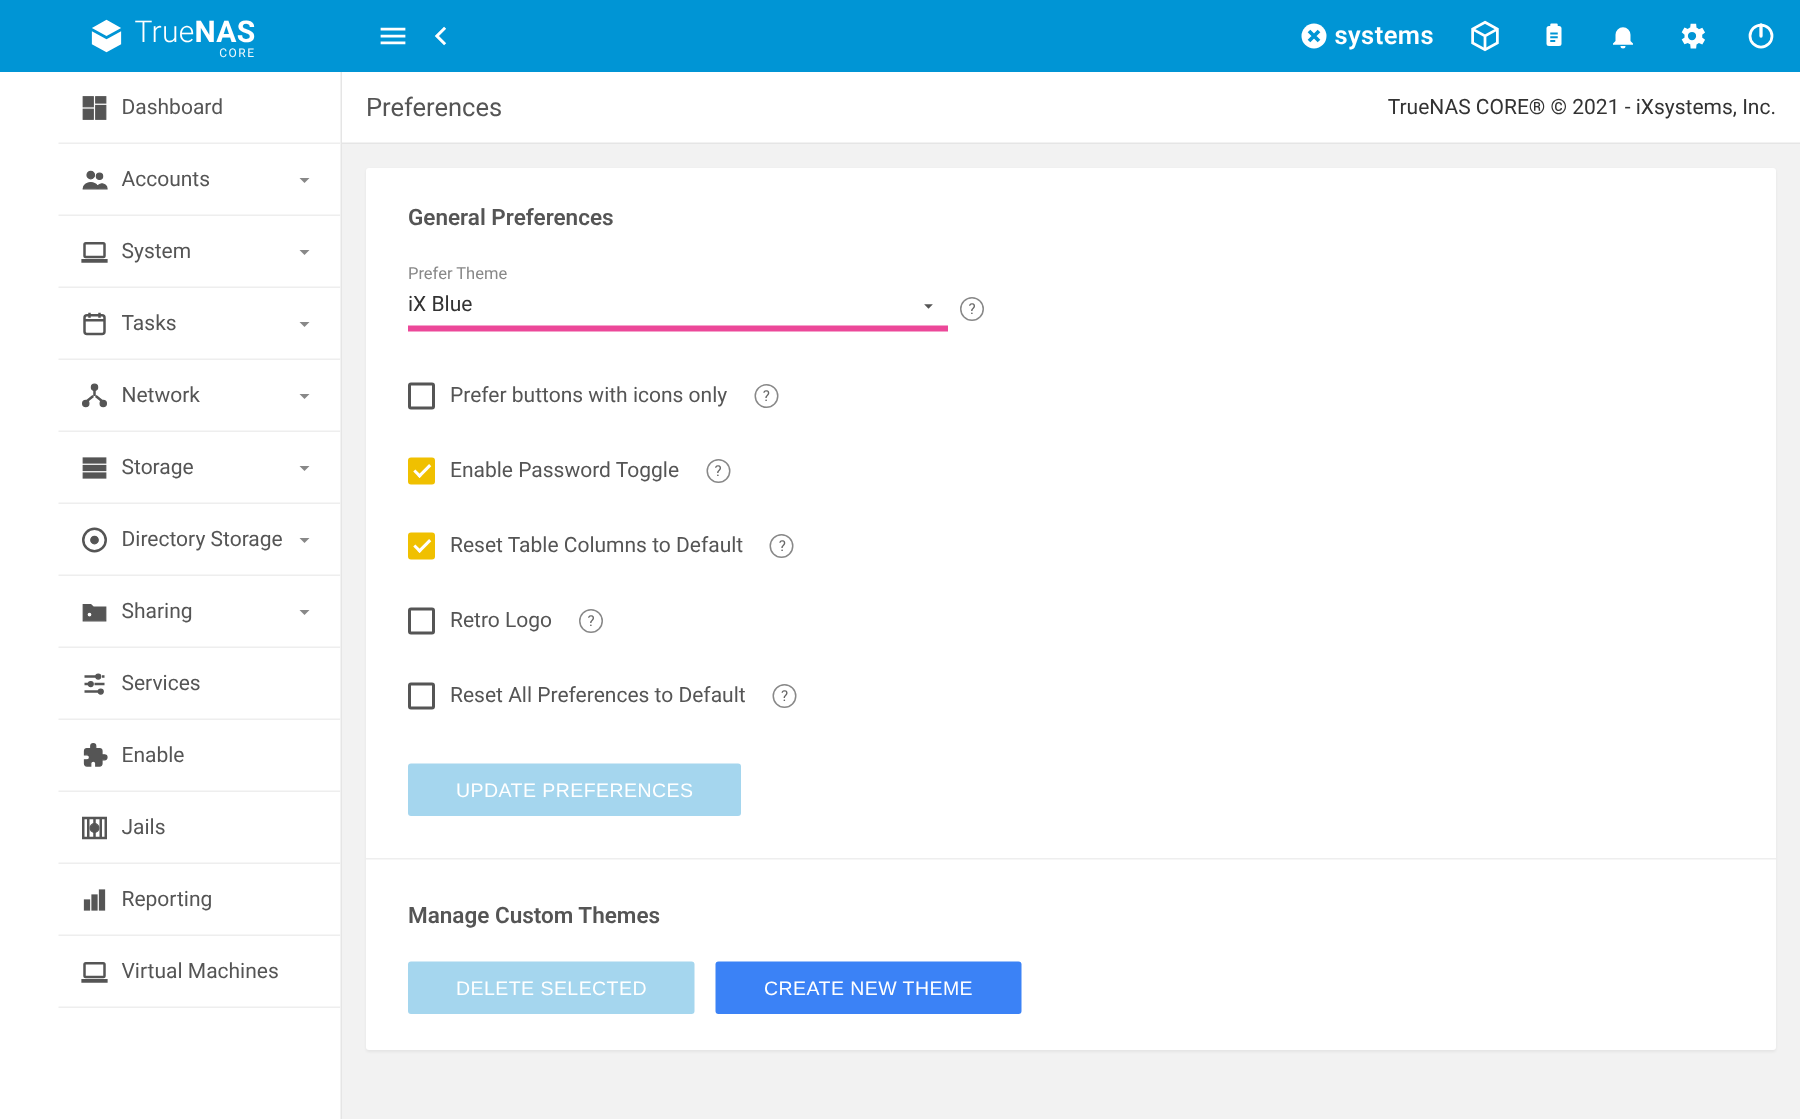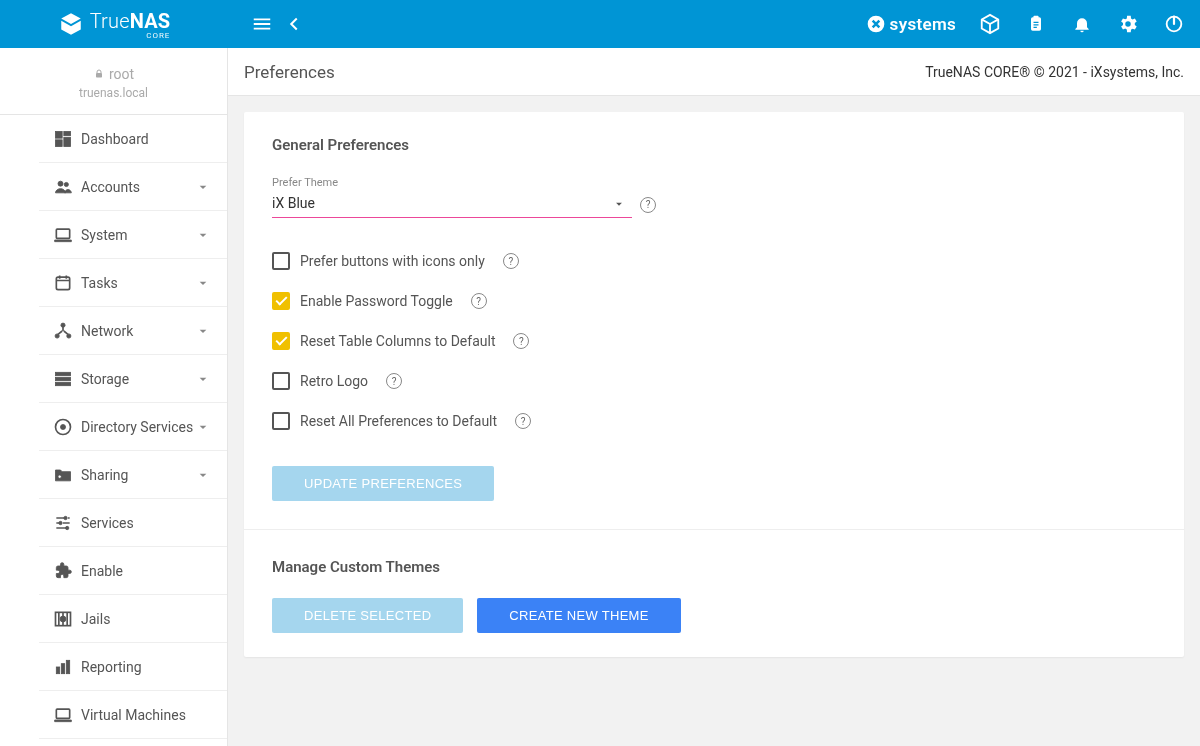--- a/index.html
+++ b/index.html
@@ -41,25 +41,25 @@
 .pagebar { height:48px; background:#fff; border-bottom:1px solid #e5e5e5; display:flex; align-items:center; padding:0 16px;gap:31px; }
 .pagebar-title { font-size:17px; color:#555; }
 .pagebar-right { margin-left:auto; font-size:14px; color:#333; }
 
 .content { flex:1; padding:16px; }
 .card { background:#fff; border-radius:2px; box-shadow:0 1px 2px rgba(0,0,0,.06); padding:24px 28px; }
 .section-h { font-size:15px; font-weight:600; color:#555; margin-bottom:22px; }
 
 .field-label { font-size:11px; color:#888; margin-bottom:2px; }
 .select-wrap { position:relative; width:360px; display:flex; align-items:center; }
-.select { width:100%; border:none; border-bottom:1px solid #ec4899; padding:4px 22px 6px 0; font-size:14px; color:#333; background:transparent; }
+.select { width:100%; border:none; border-bottom:4px solid #ec4899; padding:4px 22px 6px 0; font-size:14px; color:#333; background:transparent; }
 .caret { position:absolute; right:6px; top:6px; color:#666; pointer-events:none; }
 .help { width:16px; height:16px; border:1.5px solid #888; border-radius:50%; display:inline-flex; align-items:center; justify-content:center; font-size:10px; color:#666; margin-left:8px; cursor:pointer; flex-shrink:0; }
 
-.checks { margin-top:34px; display:flex; flex-direction:column; gap:22px; }
+.checks { margin-top:34px; display:flex; flex-direction:column; gap:32px; }
 .check-row { display:flex; align-items:center; gap:10px; font-size:14px; color:#555; }
 .cbox { width:18px; height:18px; border:2px solid #555; border-radius:2px; display:inline-flex; align-items:center; justify-content:center; cursor:pointer; }
 .cbox.checked { background:#f0c000; border-color:#f0c000; }
 .cbox.checked::after { content:""; width:9px; height:4px; border-left:2px solid #fff; border-bottom:2px solid #fff; transform:rotate(-45deg) translate(1px,-1px); }
 
 .btn { border:none; padding:10px 32px; font-size:13px; font-weight:400; letter-spacing:.3px; border-radius:2px; cursor:pointer; text-transform:uppercase; }
 .btn-primary { background:#3b82f6; color:#fff; }
 .btn-light { background:#a5d6ee; color:#fff; }
 .actions1 { margin-top:36px; }
 .divider { height:1px; background:#eee; margin:28px -28px; }
@@ -219,29 +219,20 @@
             <use href="#i-power"></use>
           </svg>
         </span>
     </span>
   </div>
 </div>
 
 <div class="app">
 
   <div class="sidebar">
-    <div class="user-block">
-      <div class="user-row">
-        <svg width="12" height="12" viewBox="0 0 24 24" fill="#aaa">
-            <use href="#i-lock"></use>
-          </svg>
-        <span>root</span>
-      </div>
-      <div class="user-host">truenas.local</div>
-    </div>
     <div class="nav" id="nav">
         <div class="nav-item">
           <span class="nic">
             <svg width="20" height="20" viewBox="0 0 24 24" fill="currentColor" stroke="currentColor">
               <use href="#i-dashboard"></use>
             </svg>
           </span>
           <span class="nlabel">Dashboard</span>
         </div>
         <div class="nav-item">
@@ -308,21 +299,21 @@
               <path d="M7 10l5 5 5-5z"></path>
             </svg>
           </span>
         </div>
         <div class="nav-item">
           <span class="nic">
             <svg width="20" height="20" viewBox="0 0 24 24" fill="currentColor" stroke="currentColor">
               <use href="#i-album"></use>
             </svg>
           </span>
-          <span class="nlabel">Directory Services</span>
+          <span class="nlabel">Directory Storage</span>
           <span class="chev">
             <svg width="16" height="16" viewBox="0 0 24 24" fill="#888">
               <path d="M7 10l5 5 5-5z"></path>
             </svg>
           </span>
         </div>
         <div class="nav-item">
           <span class="nic">
             <svg width="20" height="20" viewBox="0 0 24 24" fill="currentColor" stroke="currentColor">
               <use href="#i-folder"></use>

